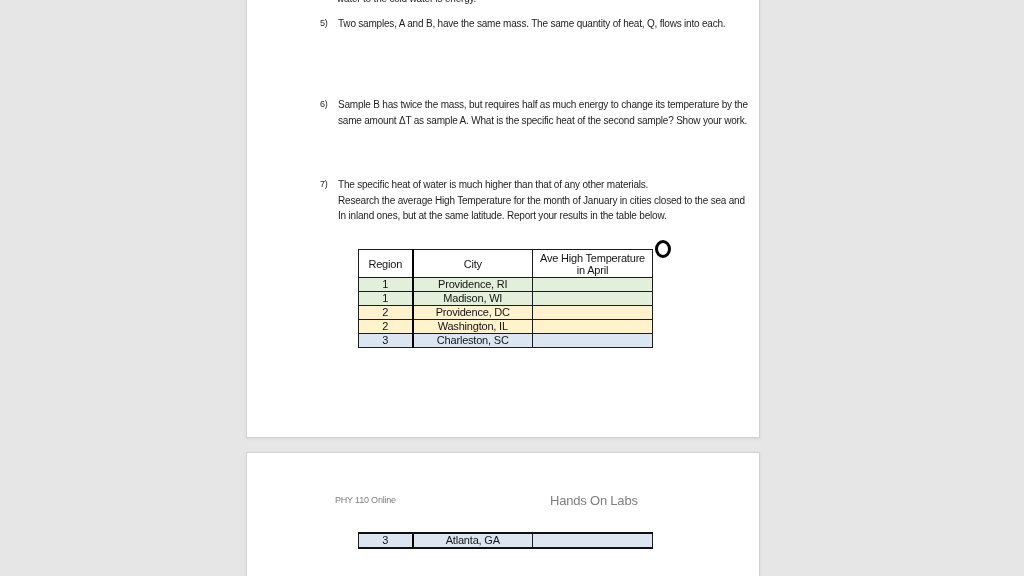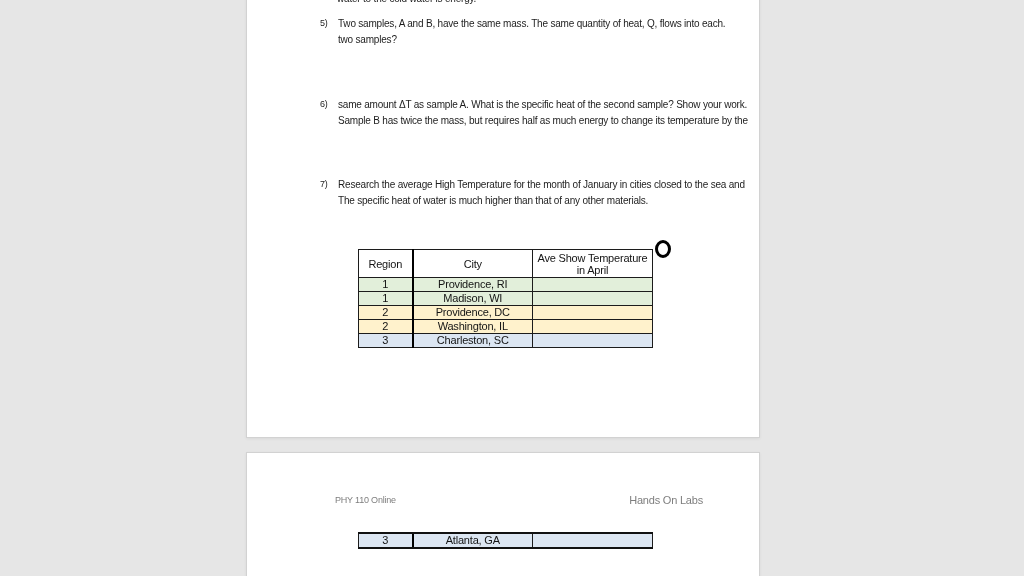--- a/index.html
+++ b/index.html
@@ -70,63 +70,63 @@
     background:transparent;
   }
 
   .p2-header-left {
     position:absolute; left:307px; top:493px;
     font-size:9px; letter-spacing:-0.2px; line-height:15.5px;
     color:#7e7e7e; white-space:nowrap;margin-left:28px;
   }
   .p2-header-right {
     position:absolute; left:550px; top:493px; width:153px;
-    font-size:11px; letter-spacing:-0.2px; line-height:15.5px;
-    color:#7e7e7e; text-align:right; white-space:nowrap;
+    font-size:13px; letter-spacing:-0.2px; line-height:15.5px;
+    color:#7e7e7e; text-align:left; white-space:nowrap;
   }
 </style>
 </head>
 <body>
 
 <div class="page" id="page1"></div>
 <div class="page" id="page2"></div>
 
 <div class="textline clipped-line">water to the cold water is energy.</div>
 
 <div class="question" id="q5">
   <span class="qnum">5)</span>
   <div class="qline">Two samples, A and B, have the same mass. The same quantity of heat, Q, flows into each.</div>
-  <div class="qline">two samples?</div>
 </div>
 
 <div class="question" id="q6">
   <span class="qnum">6)</span>
+  <div class="qline">Sample B has twice the mass, but requires half as much energy to change its temperature by the</div>
   <div class="qline">same amount ΔT as sample A. What is the specific heat of the second sample? Show your work.</div>
-  <div class="qline">Sample B has twice the mass, but requires half as much energy to change its temperature by the</div>
 </div>
 
 <div class="question" id="q7">
   <span class="qnum">7)</span>
+  <div class="qline">The specific heat of water is much higher than that of any other materials.</div>
   <div class="qline">Research the average High Temperature for the month of January in cities closed to the sea and</div>
-  <div class="qline">The specific heat of water is much higher than that of any other materials.</div>
+  <div class="qline">In inland ones, but at the same latitude. Report your results in the table below.</div>
 </div>
 
 <div class="tbl-wrap1">
   <table class="doc-table">
     <colgroup>
         <col style="width:54px">
         <col style="width:120px">
         <col style="width:120px">
       </colgroup>
     <thead>
       <tr>
         <th>Region</th>
         <th class="thick-left">City</th>
         <th>
-          <div>Ave Show Temperature</div>
+          <div>Ave High Temperature</div>
           <div>in April</div>
         </th>
       </tr>
     </thead>
     <tbody>
       <tr style="background-color: rgb(226, 239, 218);">
         <td>1</td>
         <td class="thick-left">Providence, RI</td>
         <td></td>
       </tr>

